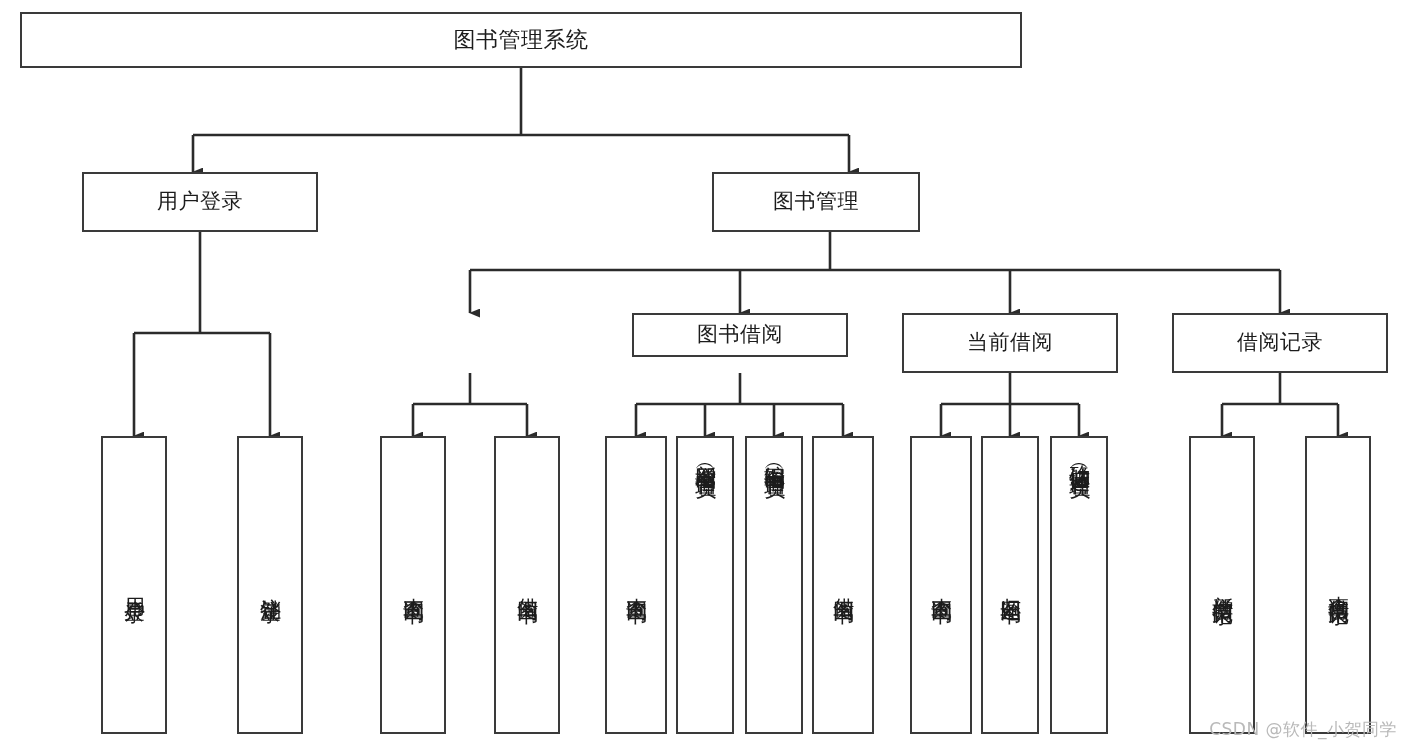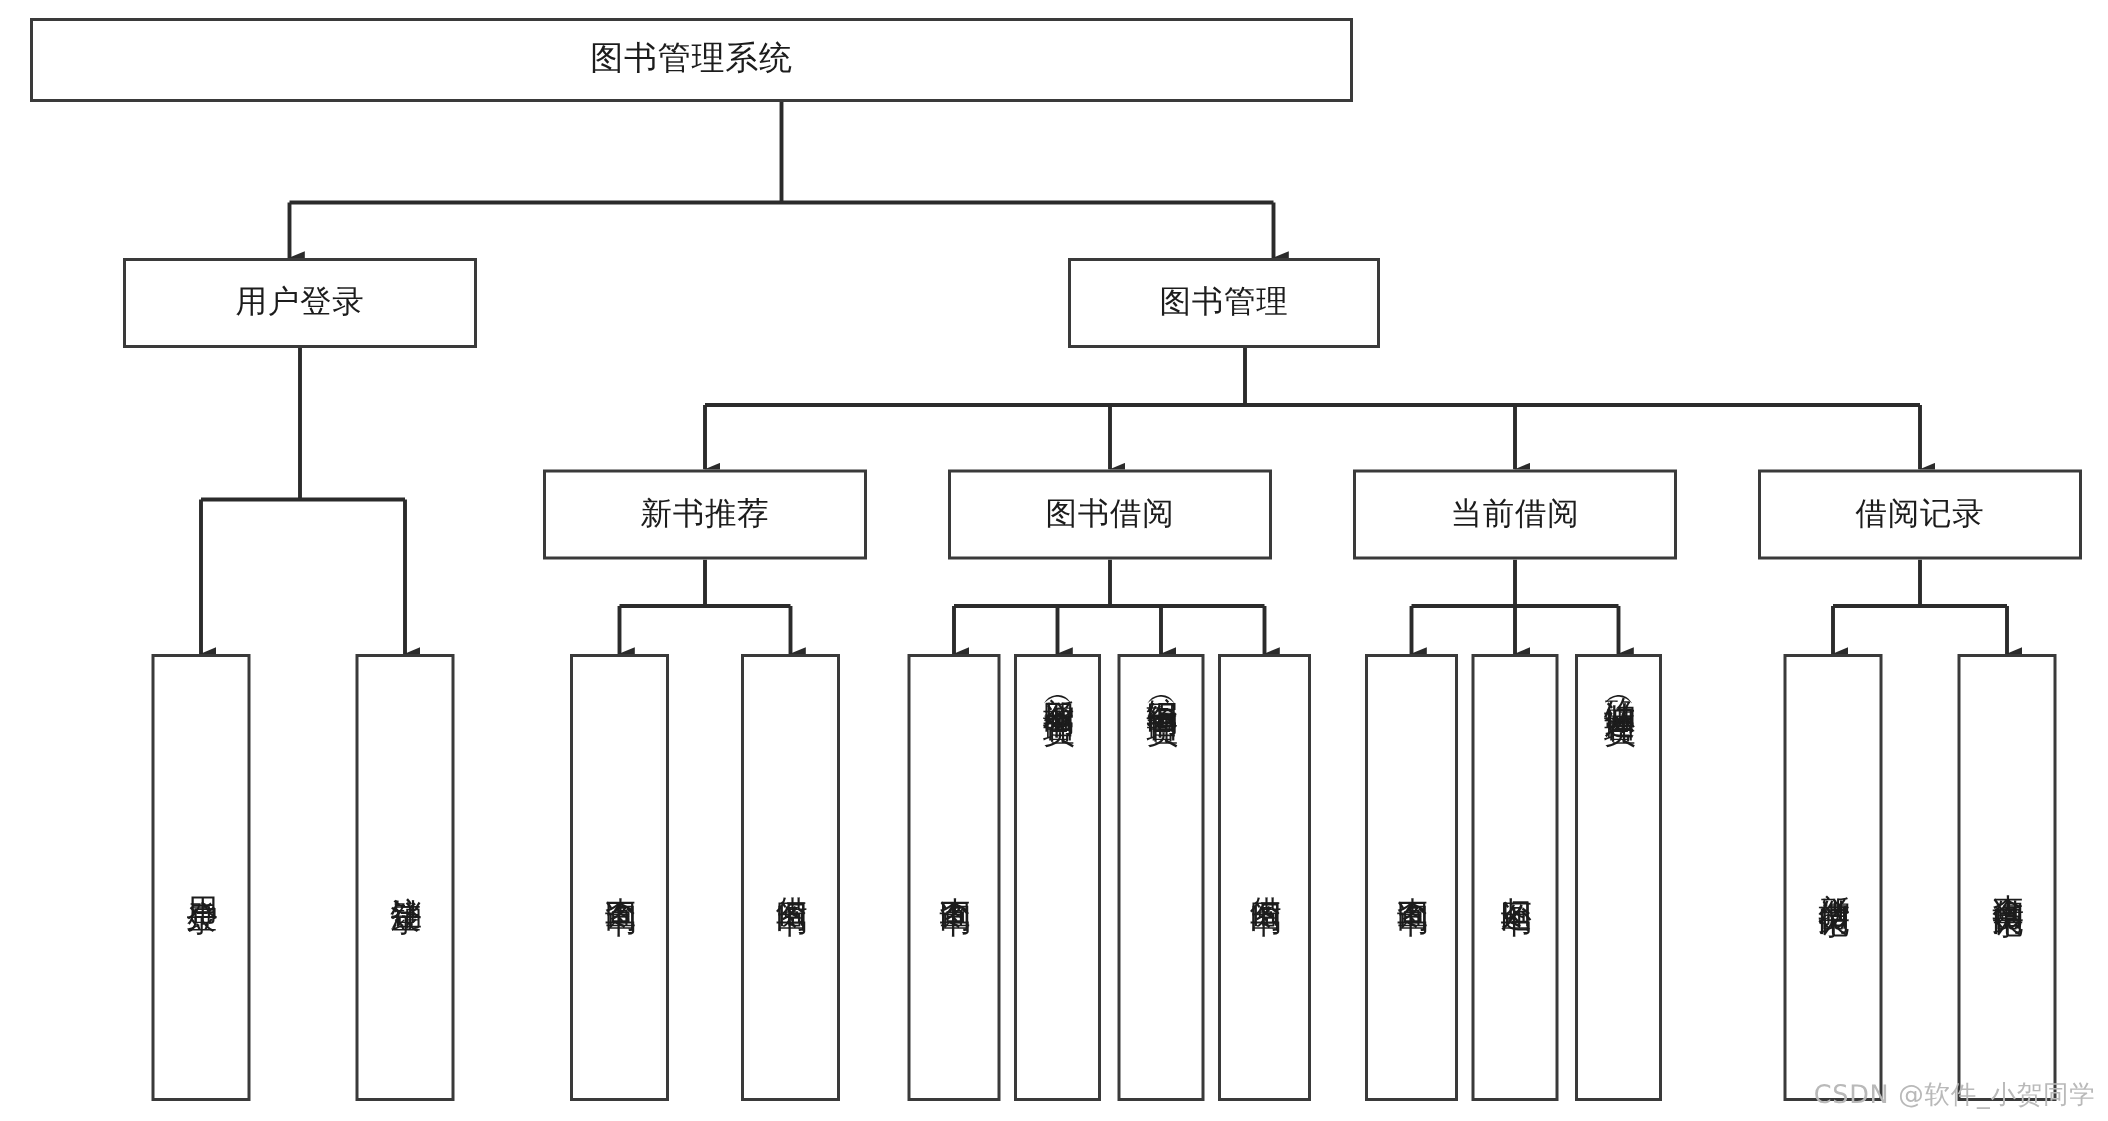--- a/index.html
+++ b/index.html
@@ -131,35 +131,32 @@
       <path d="M1010,404 L1010,436" marker-end="url(#arrowhead)"></path>
       <path d="M1079,404 L1079,436" marker-end="url(#arrowhead)"></path>
 
       <path d="M1280,373 L1280,404"></path>
       <path d="M1222,404 L1338,404"></path>
       <path d="M1222,404 L1222,436" marker-end="url(#arrowhead)"></path>
       <path d="M1338,404 L1338,436" marker-end="url(#arrowhead)"></path>
     </g>
   </svg>
 
-  <div class="node horz root" style="left:20px; top:12px; width:882px; height:56px;">
+  <div class="node horz root" style="left:20px; top:12px; width:1002px; height:56px;">
     <span class="node-label">图书管理系统</span>
   </div>
 
   <div class="node horz" style="left:82px; top:172px; width:236px; height:60px;">
     <span class="node-label">用户登录</span>
   </div>
   <div class="node horz" style="left:712px; top:172px; width:208px; height:60px;">
     <span class="node-label">图书管理</span>
   </div>
 
-  <div class="node horz" style="left:362px; top:313px; width:216px; height:60px;">
-    <span class="node-label">新书推荐</span>
-  </div>
-  <div class="node horz" style="left:632px; top:313px; width:216px; height:60px;">
+  <div class="node horz" style="left:632px; top:313px; width:216px; height:44px;">
     <span class="node-label">图书借阅</span>
   </div>
   <div class="node horz" style="left:1172px; top:313px; width:216px; height:60px;">
     <span class="node-label">借阅记录</span>
   </div>
   <div class="node horz" style="left:902px; top:313px; width:216px; height:60px;">
     <span class="node-label">当前借阅</span>
   </div>
 
   <div class="node vert mid" style="left:101px; top:436px; width:66px; height:298px;">

